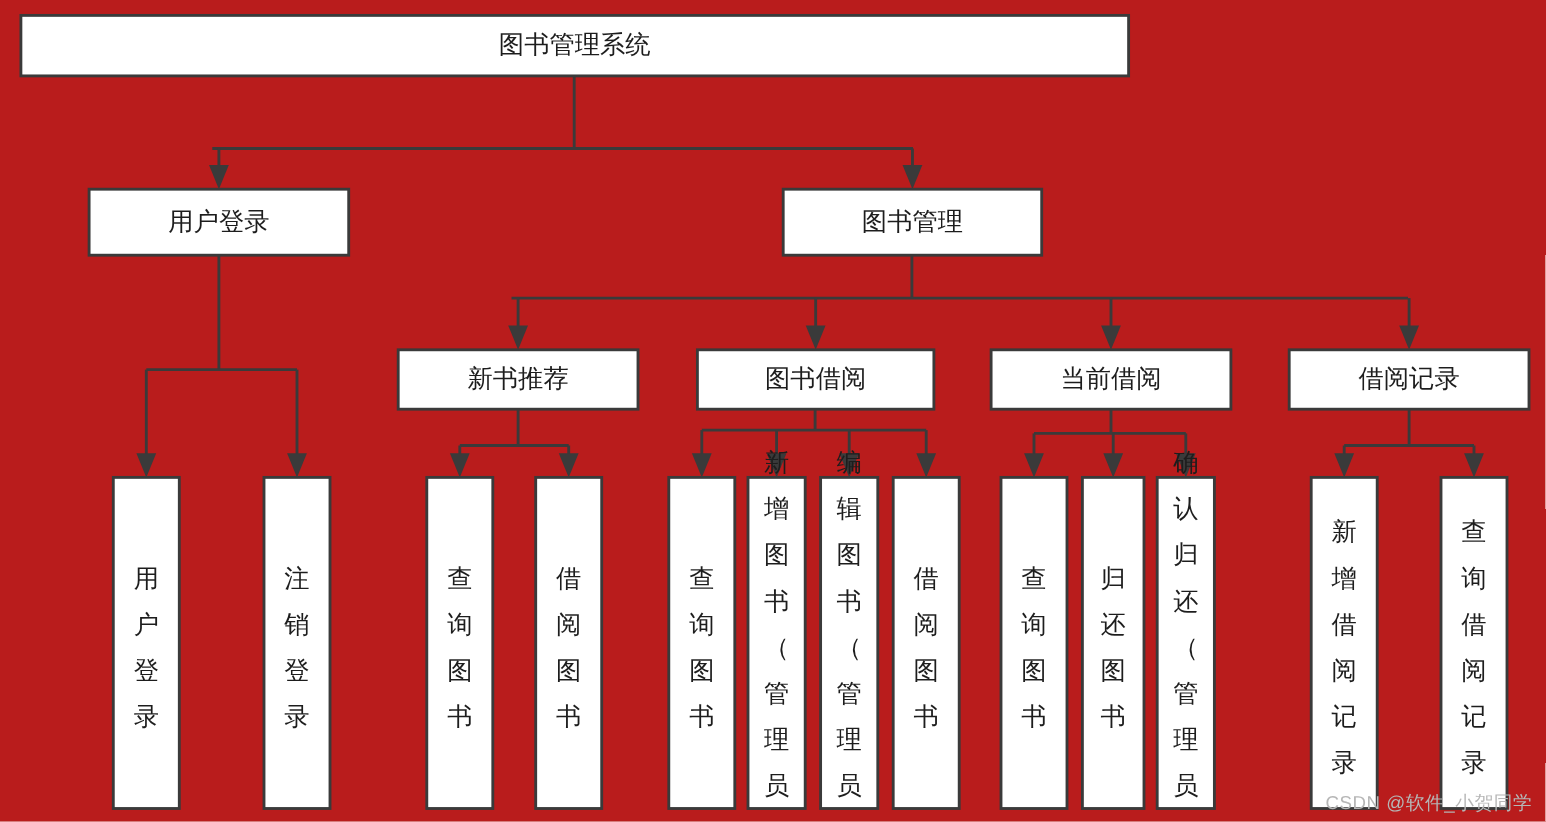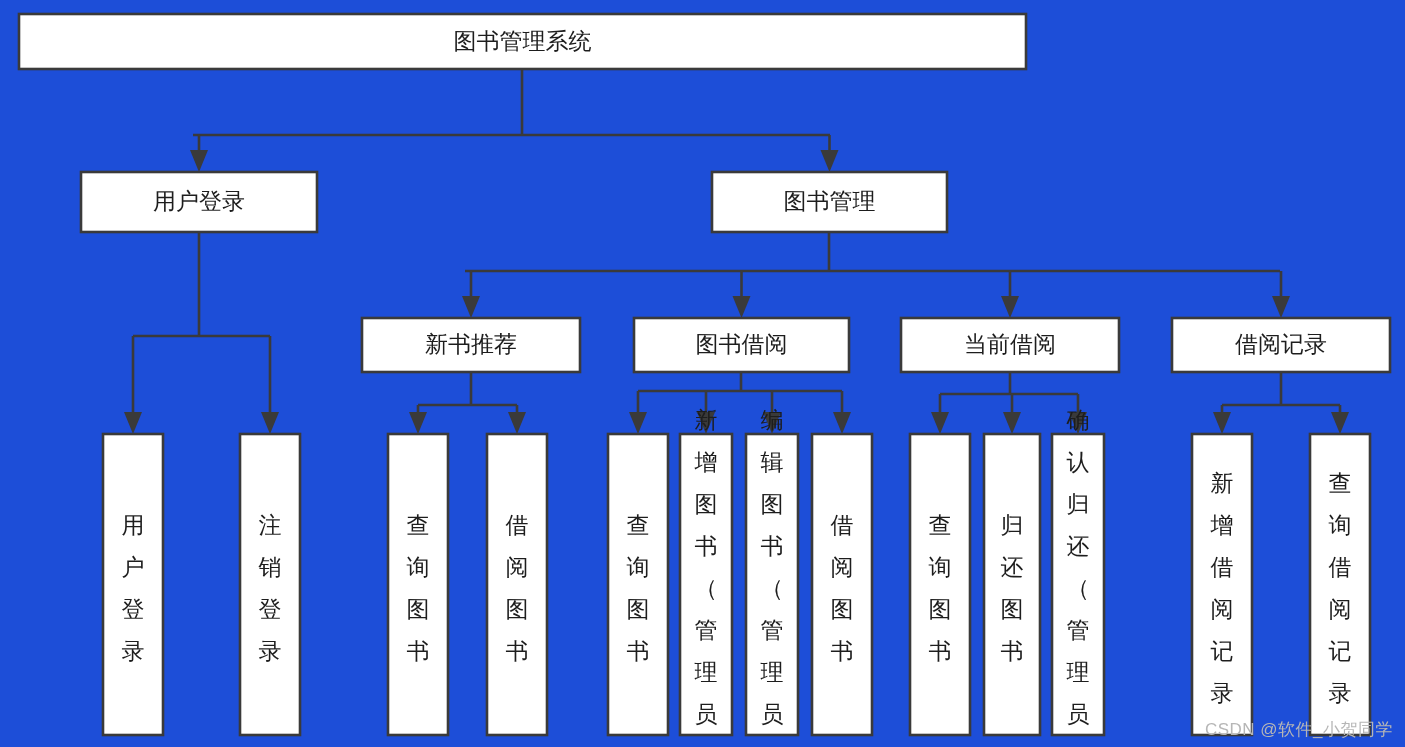--- a/index.html
+++ b/index.html
@@ -4,21 +4,21 @@
 <style>
   html, body {
     margin: 0;
     padding: 0;
     background: #ffffff;
   }
   #stage {
     position: relative;
     width: 1405px;
     height: 747px;
-    background: #1d4ed8;
+    background: #b91c1c;
     overflow: hidden;
     font-family: "Liberation Sans", "DejaVu Sans", sans-serif;
   }
   #diagram-svg {
     position: absolute;
     left: 0;
     top: 0;
     width: 1405px;
     height: 747px;
   }

